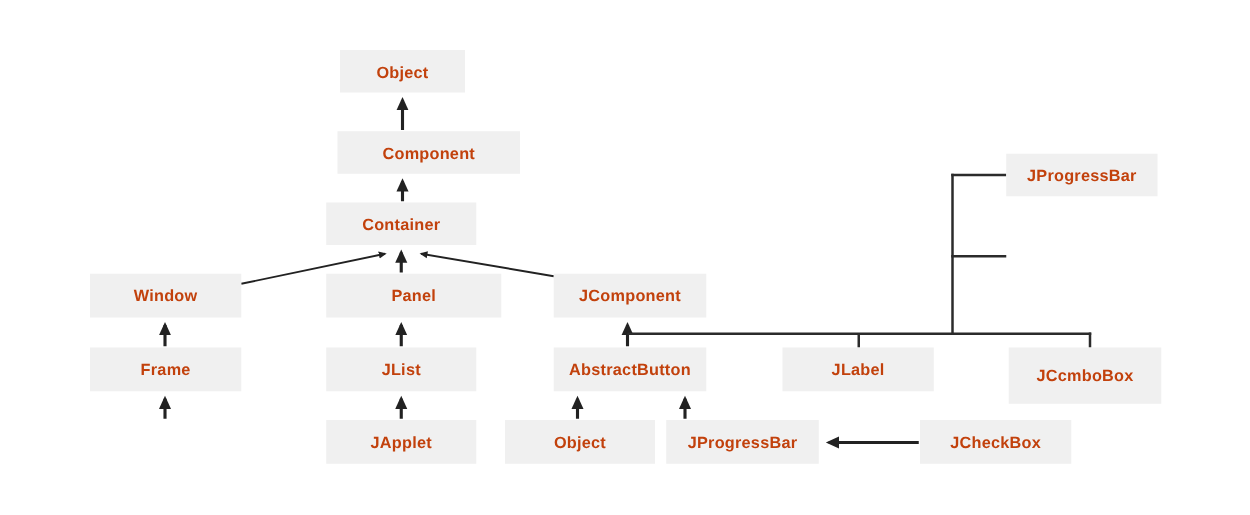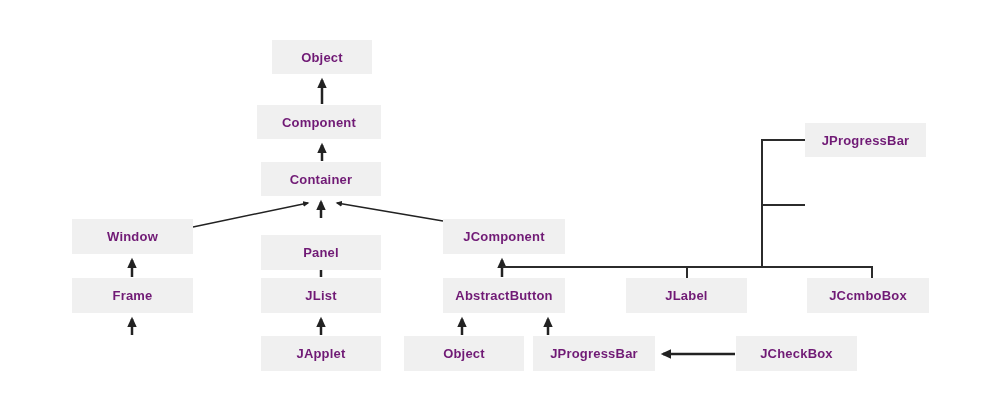--- a/index.html
+++ b/index.html
@@ -18,21 +18,21 @@
   .edges {
     position: absolute;
     left: 0;
     top: 0;
     width: 1000px;
     height: 412px;
   }
   .node {
     position: absolute;
     background: #f0f0f0;
-    color: #701a75;
+    color: #c2410c;
     font-size: 13px;
     font-weight: 700;
     letter-spacing: 0.2px;
     display: flex;
     align-items: center;
     justify-content: center;
     box-sizing: border-box;
     white-space: nowrap;
   }
 </style>
@@ -66,32 +66,32 @@
 
     <line x1="502" y1="267" x2="873" y2="267" stroke="#2b2b2b" stroke-width="2"></line>
     <line x1="687" y1="267" x2="687" y2="278" stroke="#2b2b2b" stroke-width="2"></line>
     <line x1="872" y1="266" x2="872" y2="278" stroke="#2b2b2b" stroke-width="2"></line>
     <line x1="762" y1="268" x2="762" y2="139" stroke="#2b2b2b" stroke-width="2"></line>
     <line x1="761" y1="140" x2="805" y2="140" stroke="#2b2b2b" stroke-width="2"></line>
     <line x1="761" y1="205" x2="805" y2="205" stroke="#2b2b2b" stroke-width="2"></line>
   </svg>
 
   <div class="node" style="left:272px; top:40px;  width:100px; height:34px">Object</div>
-  <div class="node" style="left:257px; top:105px; width:124px; height:34px">Component</div>
+  <div class="node" style="left:270px; top:105px; width:146px; height:34px">Component</div>
   <div class="node" style="left:261px; top:162px; width:120px; height:34px">Container</div>
 
   <div class="node" style="left:72px;  top:219px; width:121px; height:35px">Window</div>
-  <div class="node" style="left:261px; top:235px; width:120px; height:35px">Panel</div>
+  <div class="node" style="left:261px; top:219px; width:140px; height:35px">Panel</div>
   <div class="node" style="left:443px; top:219px; width:122px; height:35px">JComponent</div>
 
   <div class="node" style="left:72px;  top:278px; width:121px; height:35px">Frame</div>
   <div class="node" style="left:261px; top:278px; width:120px; height:35px">JList</div>
   <div class="node" style="left:443px; top:278px; width:122px; height:35px">AbstractButton</div>
   <div class="node" style="left:626px; top:278px; width:121px; height:35px">JLabel</div>
-  <div class="node" style="left:807px; top:278px; width:122px; height:35px">JCcmboBox</div>
+  <div class="node" style="left:807px; top:278px; width:122px; height:45px">JCcmboBox</div>
 
   <div class="node" style="left:261px; top:336px; width:120px; height:35px">JApplet</div>
   <div class="node" style="left:404px; top:336px; width:120px; height:35px">Object</div>
   <div class="node" style="left:533px; top:336px; width:122px; height:35px">JProgressBar</div>
   <div class="node" style="left:736px; top:336px; width:121px; height:35px">JCheckBox</div>
 
   <div class="node" style="left:805px; top:123px; width:121px; height:34px">JProgressBar</div>
 
 </div>
 

